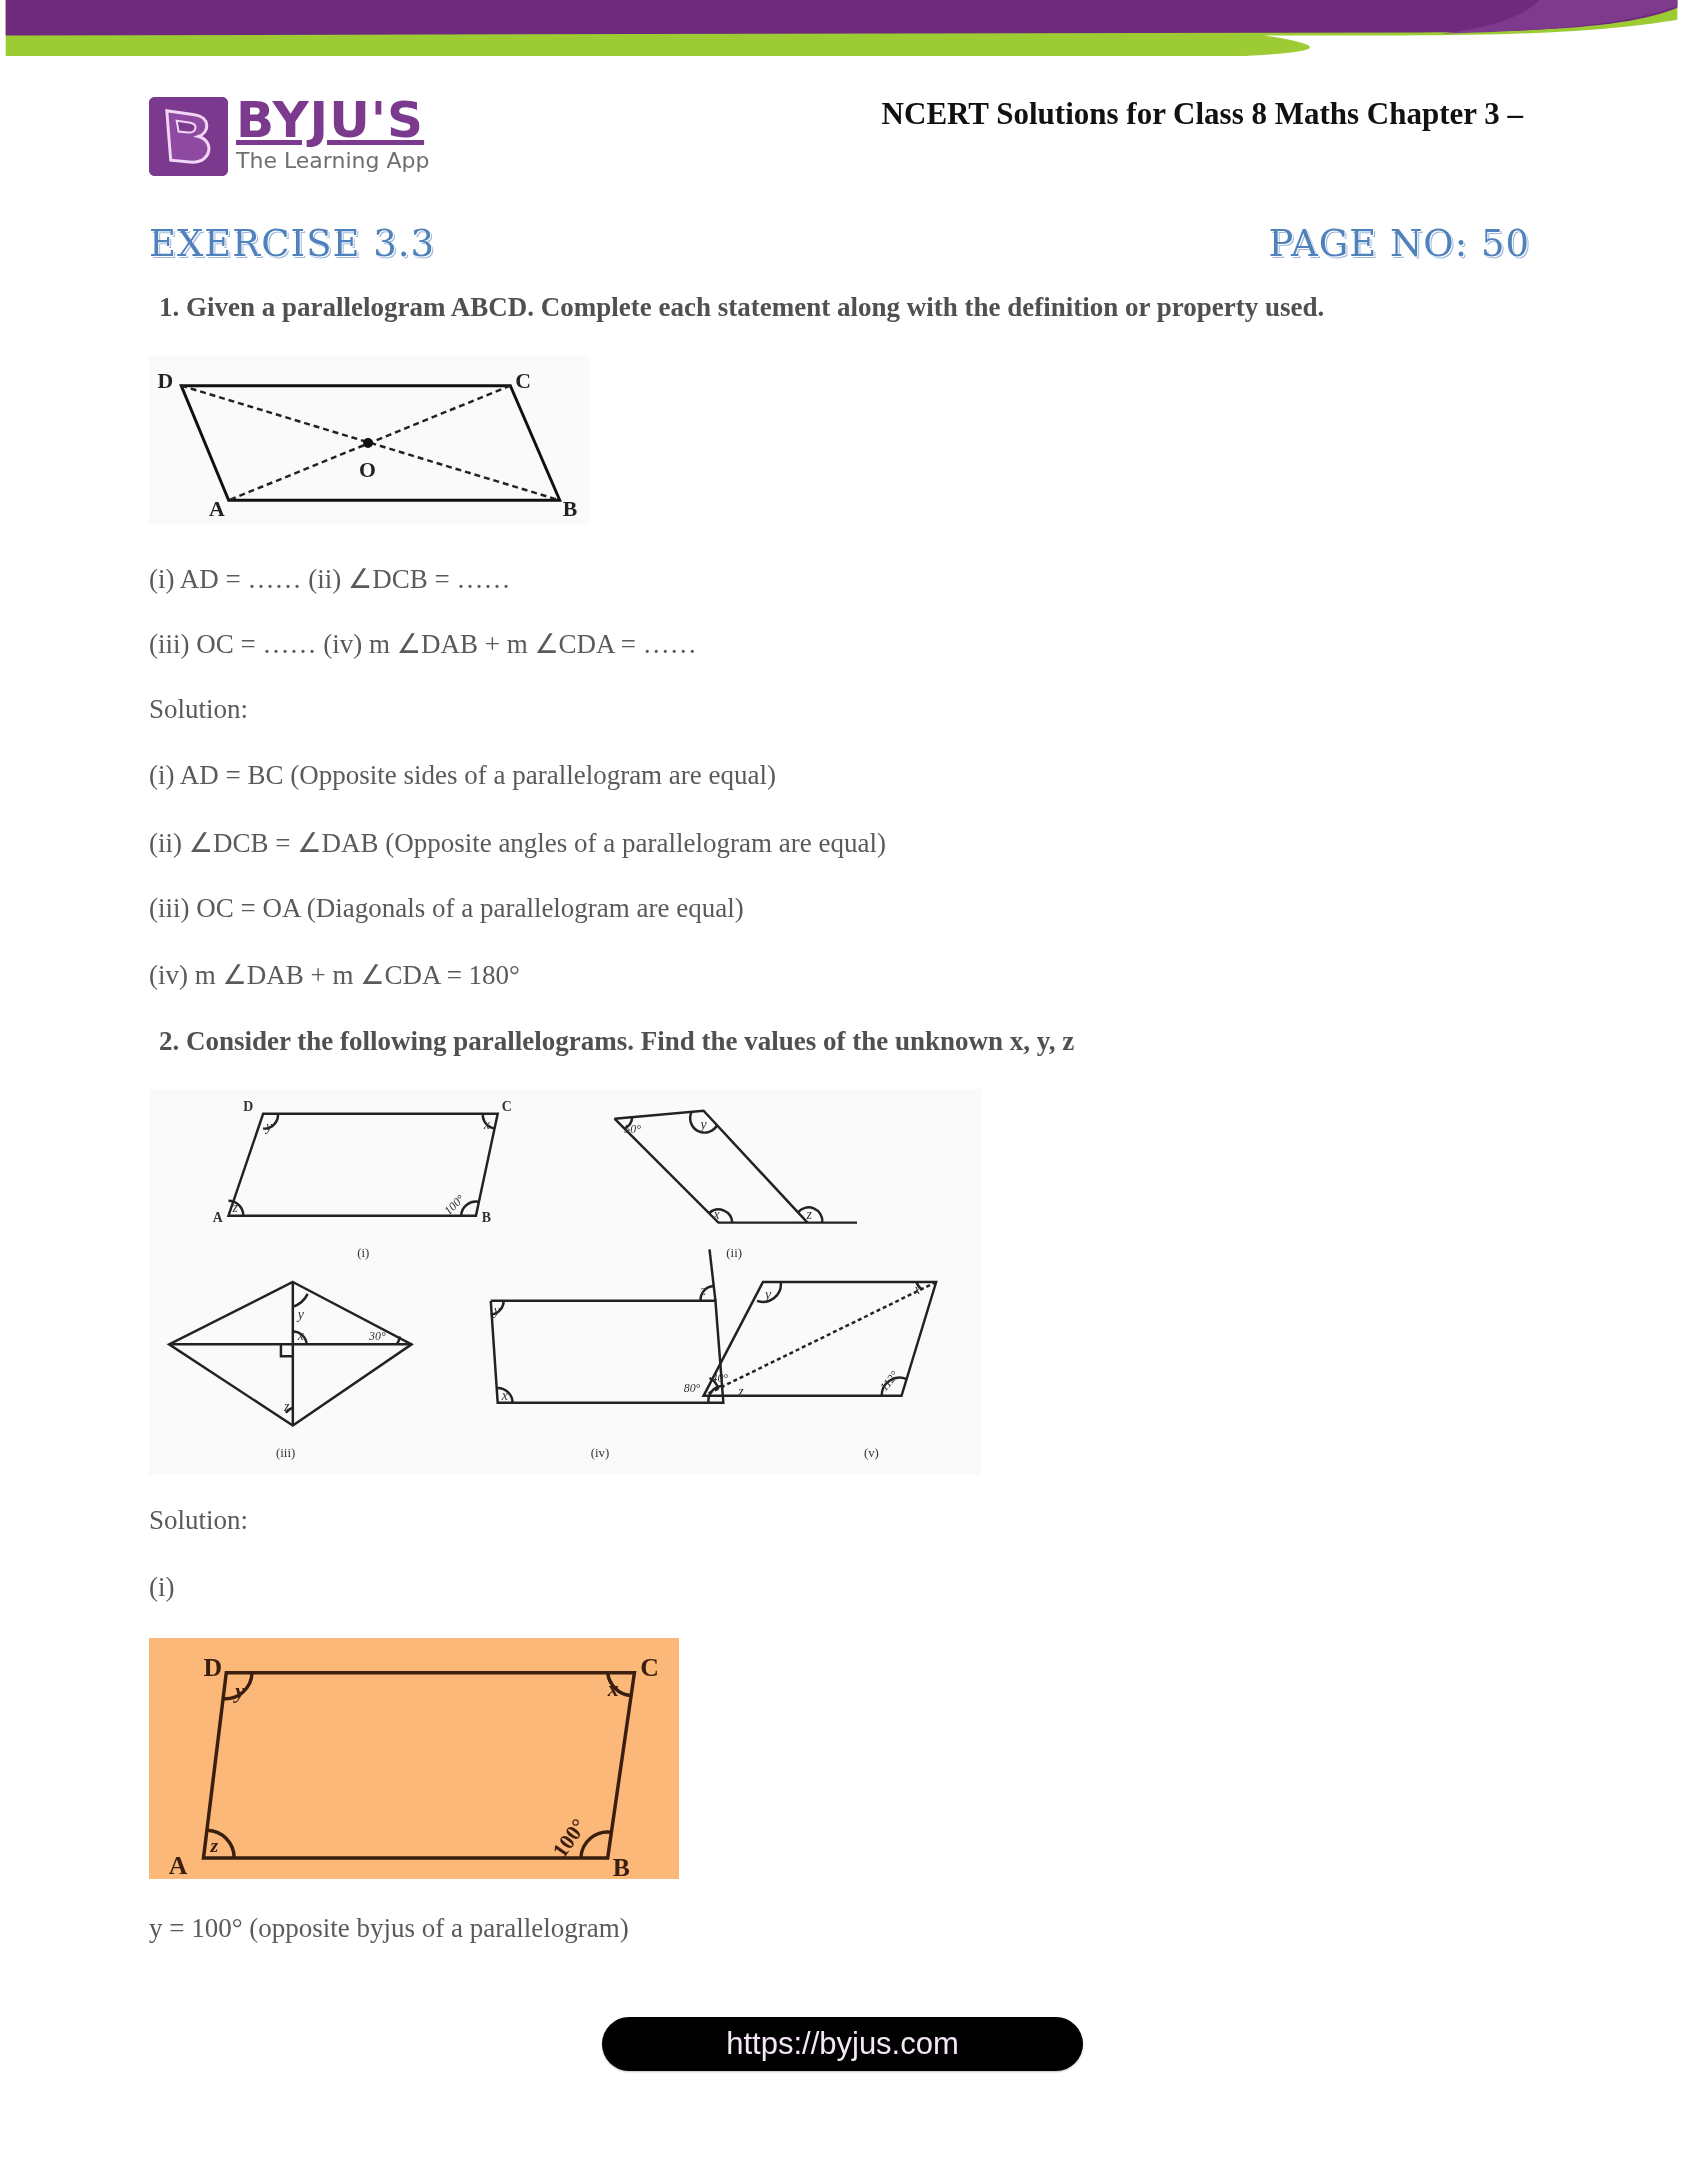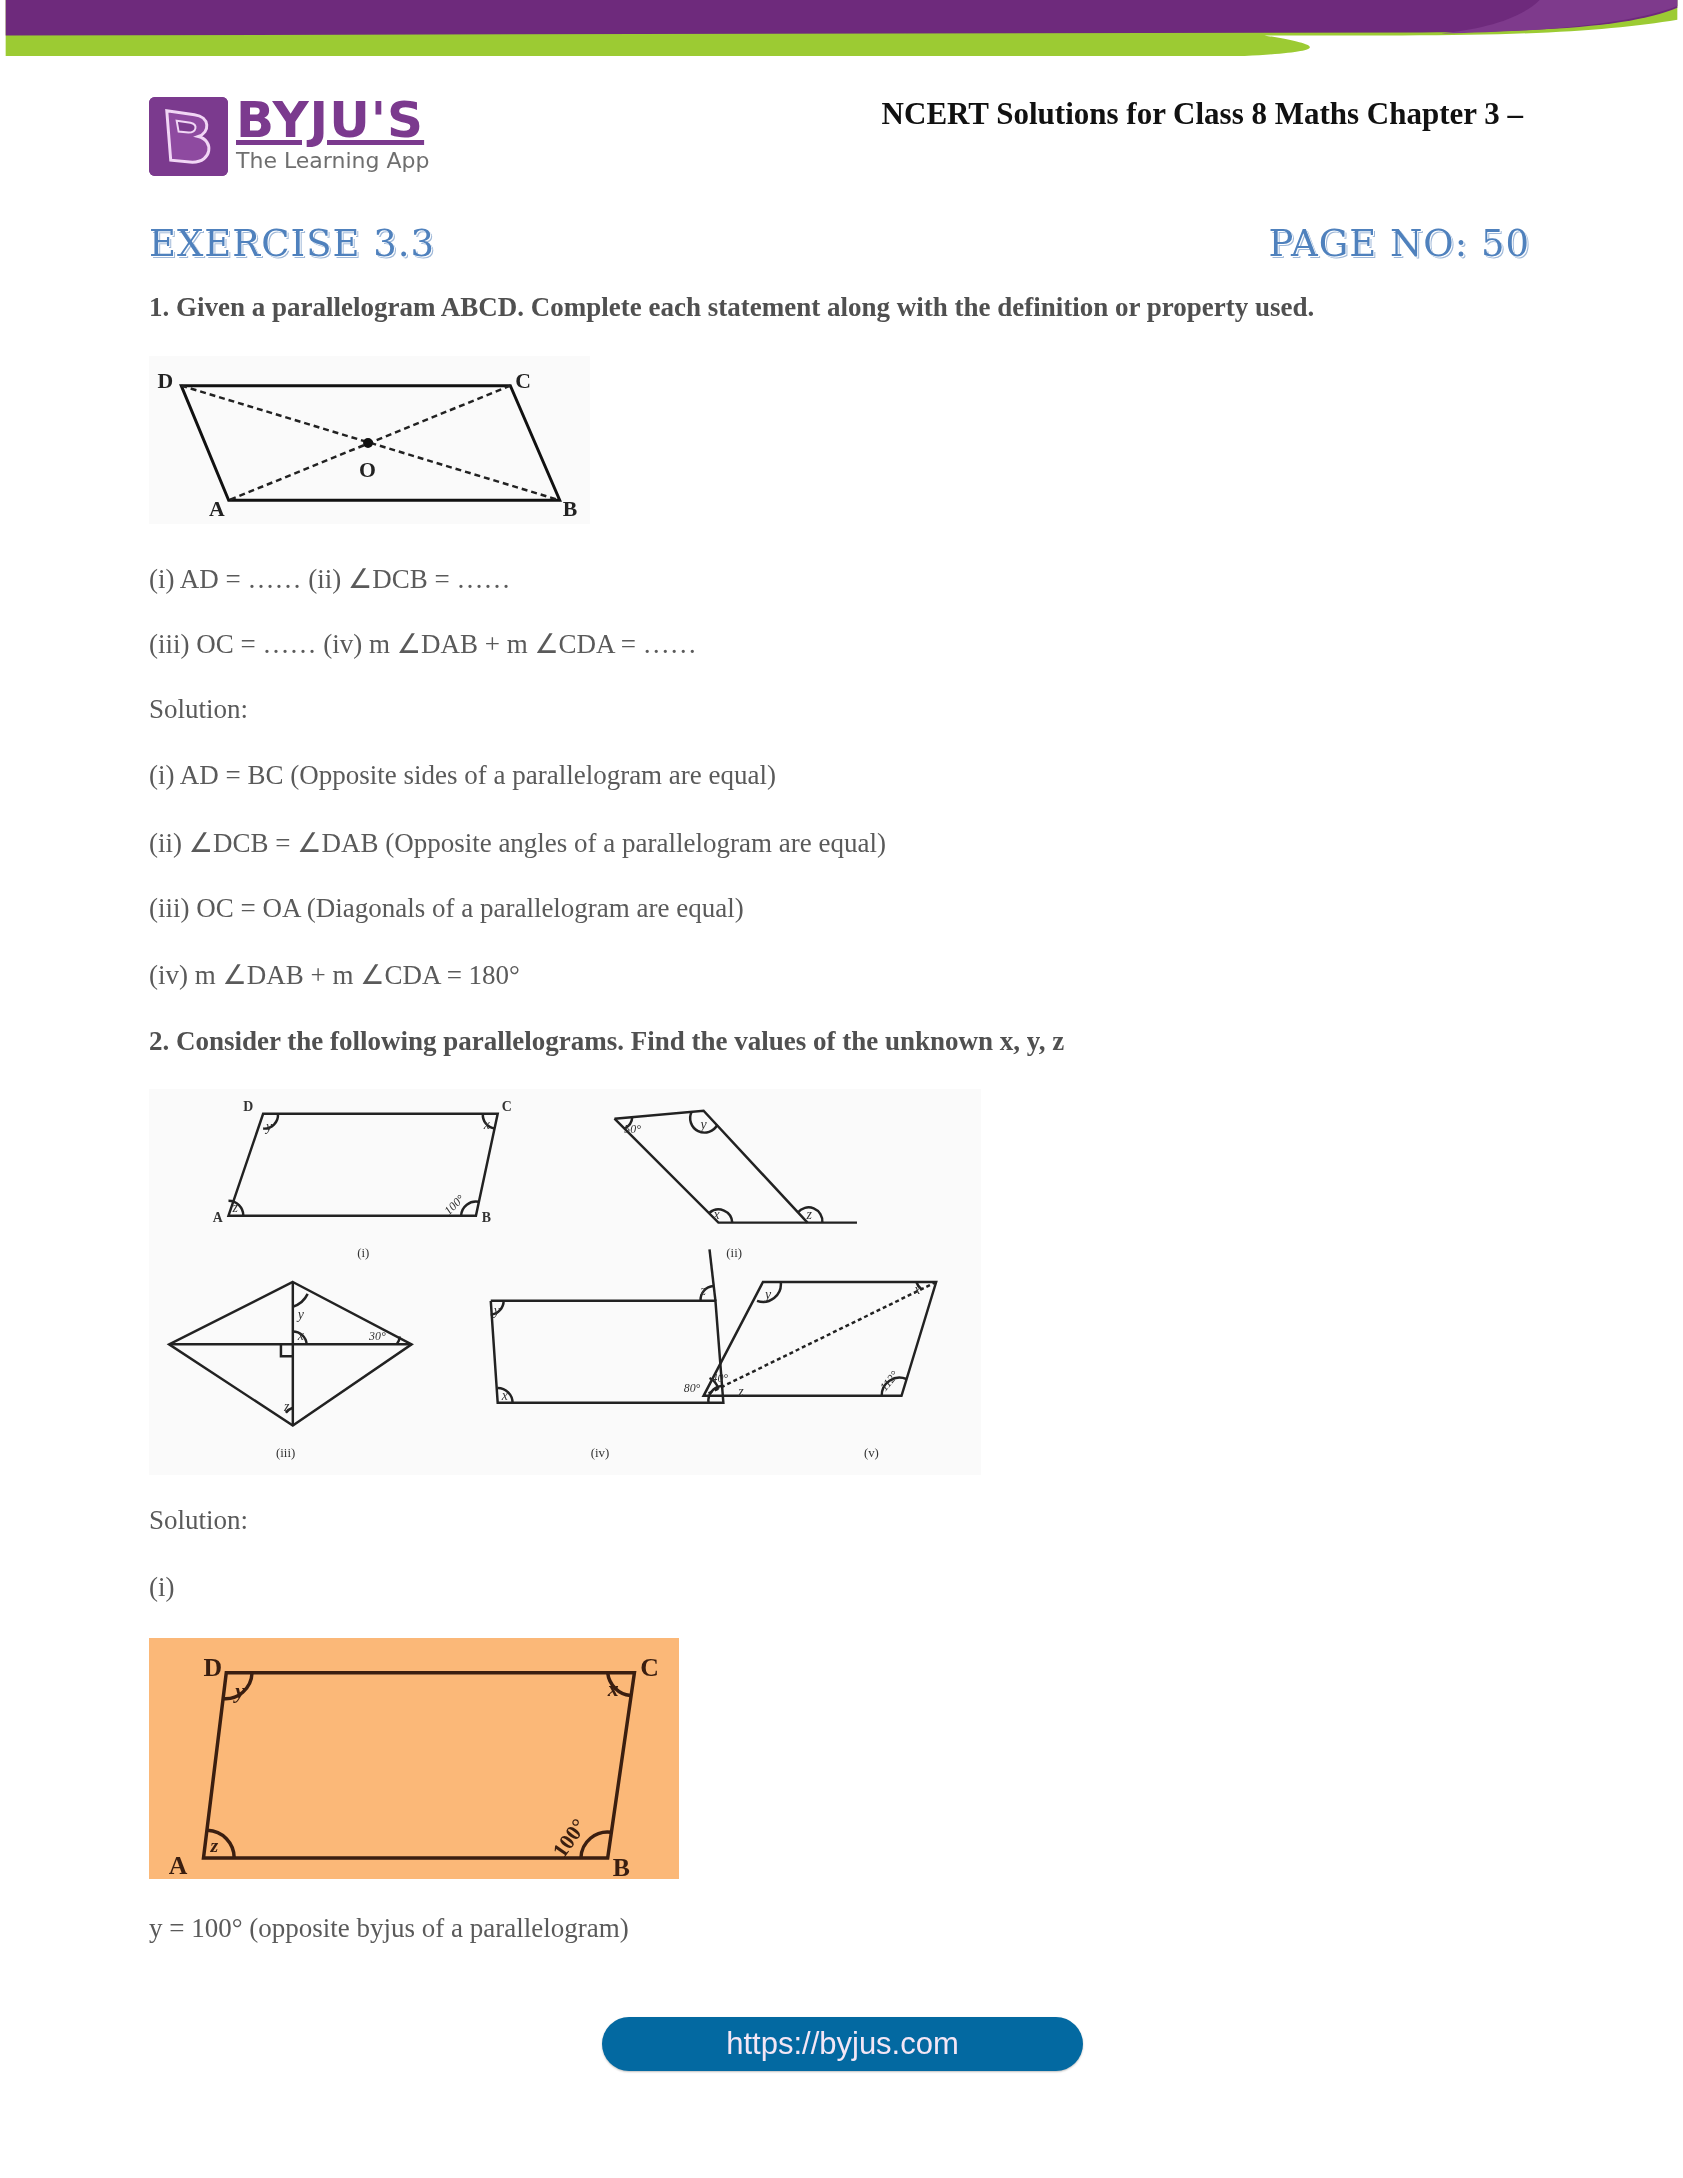--- a/index.html
+++ b/index.html
@@ -9,25 +9,25 @@
   .topband { left:0; top:0; width:1683px; height:59px; }
   .logo { left:149px; top:97px; width:287px; height:81px; }
   .logo-box { position:absolute; left:0; top:0; width:79px; height:79px; background:#7b3a8e; border-radius:6px; }
   .logo-word { position:absolute; left:87px; top:-4px; font-family:"DejaVu Sans", sans-serif; font-weight:bold; font-size:50px; color:#7b3a8e; letter-spacing:1px; line-height:55px;text-decoration:underline; }
   .logo-tag { position:absolute; left:87px; top:51px; font-family:"DejaVu Sans", sans-serif; font-size:22px; color:#6f6f6f; line-height:26px; }
   .doc-title { right:160px; top:95px; text-align:right; font-weight:bold; font-size:31px; line-height:38px; color:#111111; }
   .heading { font-family:"DejaVu Serif", serif; font-size:37px; color:#4f81bd; letter-spacing:1px;
              text-shadow:1px 1px 0 #ffffff, 2px 2px 0 #9fb8d8; top:222px; }
   .ex-title { left:149px; }
   .page-no { right:153px; }
-  .q { left:149px; font-weight:bold; font-size:27px; color:#505050; }
+  .q { left:159px; font-weight:bold; font-size:27px; color:#505050; }
   .t { left:149px; font-size:27px; color:#5a5a5a; }
   .fig { background:#fafafa; }
   .fig-orange { background:#fbb878; }
-  .footer-pill { left:602px; top:2017px; width:481px; height:54px; border-radius:28px; background:#0369a1;
+  .footer-pill { left:602px; top:2017px; width:481px; height:54px; border-radius:28px; background:#000000;
                  color:#f3e6f5; font-family:"Liberation Sans", sans-serif; font-size:31px; text-align:center; line-height:54px;
                  box-shadow:0 1px 2px rgba(0,0,0,0.25); }
   svg text { font-family:"Liberation Serif", serif; }
 </style>
 </head>
 <body>
 
 <svg class="abs topband" viewBox="0 0 1700 60" width="1683" height="59">
   <path d="M0 0 H1700 V20 C1640 30 1560 36 1420 36 L1280 36 C1340 46 1350 52 1260 57 H0 Z" fill="#9ccb33"></path>
   <path d="M0 0 H1700 V8 C1660 24 1600 32 1440 33 L0 36 Z" fill="#6e2a7c"></path>

